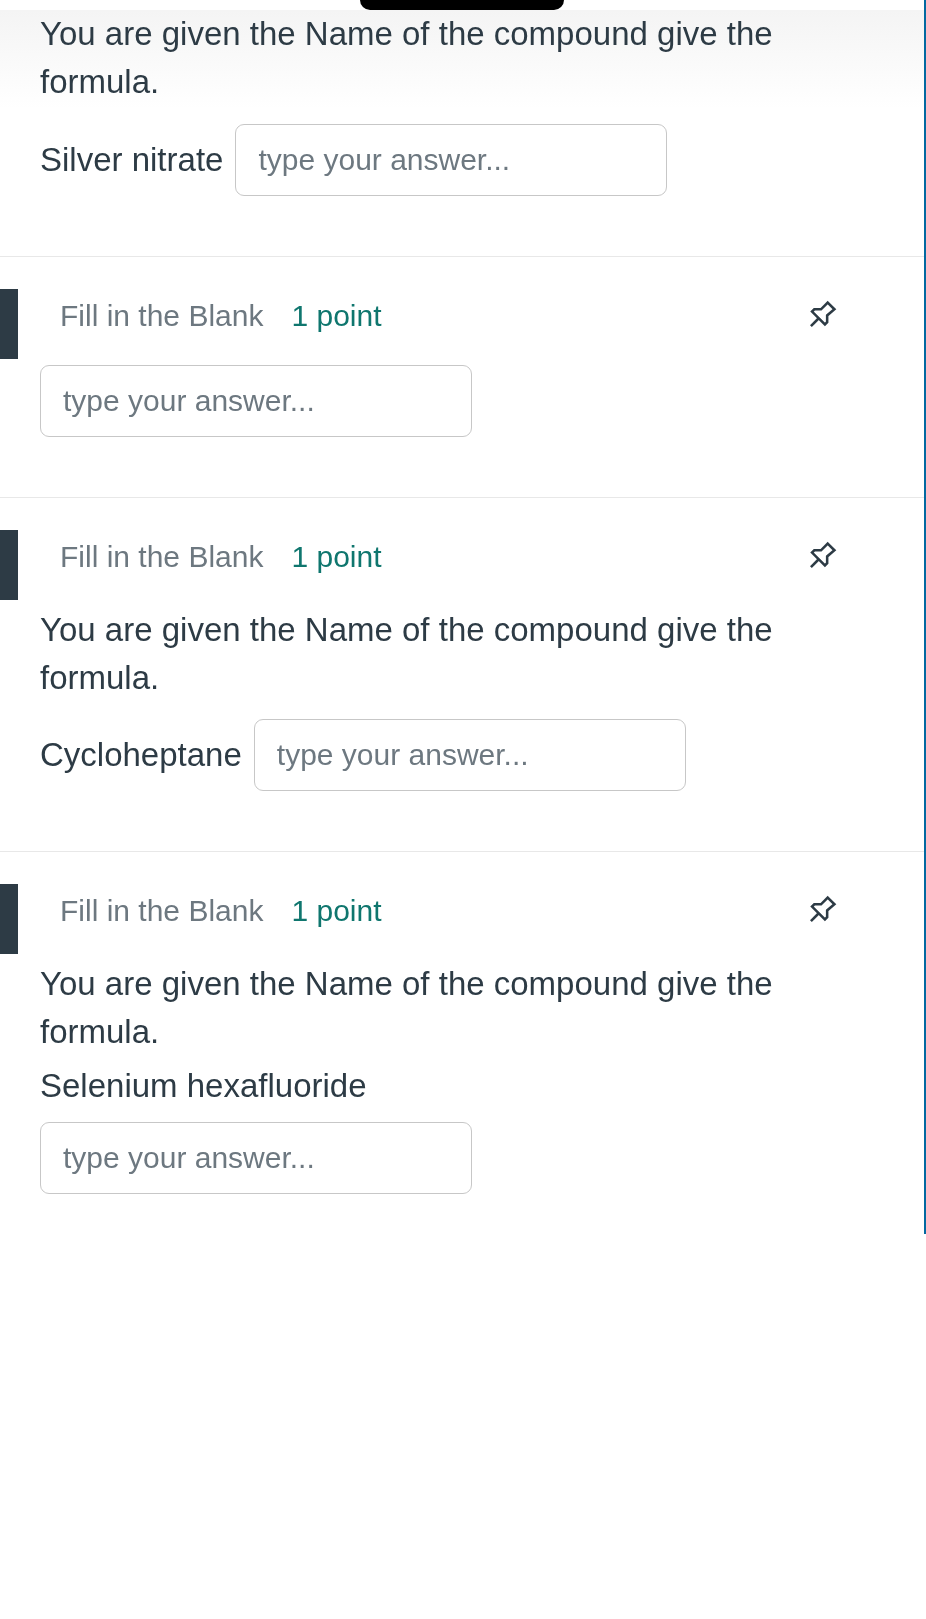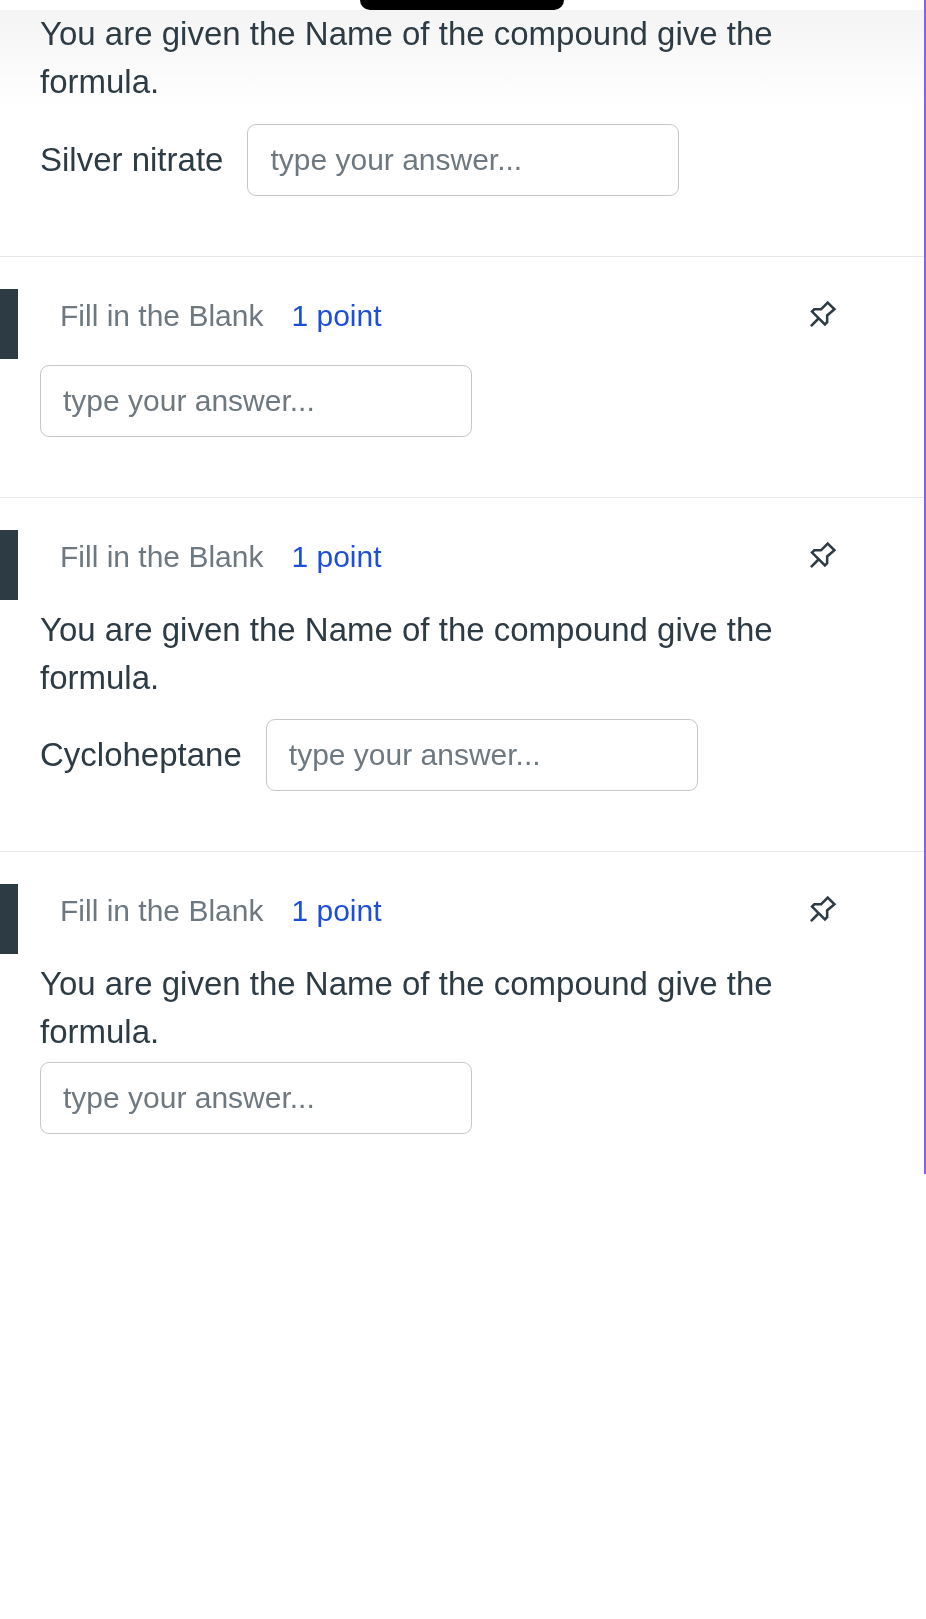--- a/index.html
+++ b/index.html
@@ -3,21 +3,21 @@
 <meta charset="utf-8">
 <style>
   * { box-sizing: border-box; margin: 0; padding: 0; }
   body {
     font-family: -apple-system, BlinkMacSystemFont, "Segoe UI", Helvetica, Arial, sans-serif;
     background: #fff;
     width: 926px;
     color: #2d3b45;
   }
   .quiz-container {
-    border-right: 2px solid #8b5cf6;
+    border-right: 2px solid #0369a1;
     width: 100%;
   }
   .question-block {
     border-bottom: 1px solid #e8e8e8;
     padding: 0 0 60px 0;
     position: relative;
   }
   .question-block.first {
     padding-top: 0;
     background: linear-gradient(to bottom, #f4f4f4 0%, #ffffff 40%);
@@ -42,21 +42,21 @@
     display: flex;
     align-items: baseline;
     gap: 28px;
   }
   .question-type {
     color: #6d7880;
     font-size: 30px;
     font-weight: 400;
   }
   .question-points {
-    color: #1d4ed8;
+    color: #0f766e;
     font-size: 30px;
     font-weight: 400;
   }
   .pin-icon {
     width: 38px;
     height: 38px;
     color: #2d3b45;
   }
   .pin-icon svg {
     width: 100%;
@@ -69,21 +69,21 @@
   .prompt-text {
     font-size: 33px;
     color: #2d3b45;
     line-height: 1.45;
     margin-bottom: 18px;
   }
   .answer-row {
     display: flex;
     align-items: center;
     flex-wrap: wrap;
-    gap: 24px;
+    gap: 12px;
   }
   .answer-label {
     font-size: 33px;
     color: #2d3b45;
     line-height: 1.45;
   }
   .answer-input {
     font-size: 30px;
     color: #2d3b45;
     padding: 18px 22px;
@@ -177,19 +177,20 @@
       </div>
       <span class="pin-icon">
         <svg viewBox="0 0 24 24" fill="none" stroke="currentColor" stroke-width="1.6">
           <path d="M9 3h6l-.5 6 3 3v2H6v-2l3-3L9 3z"></path>
           <line x1="12" y1="14" x2="12" y2="21"></line>
         </svg>
       </span>
     </div>
     <div class="question-body">
       <div class="prompt-text" style="margin-bottom:6px">You are given the Name of the compound give the formula.</div>
+      <div class="answer-label" style="margin-bottom:12px">Selenium hexafluoride</div>
       <div class="answer-row">
         <input class="answer-input" type="text" placeholder="type your answer..." style="">
       </div>
     </div>
   </div>
 
 </div>
 
 </body></html>

